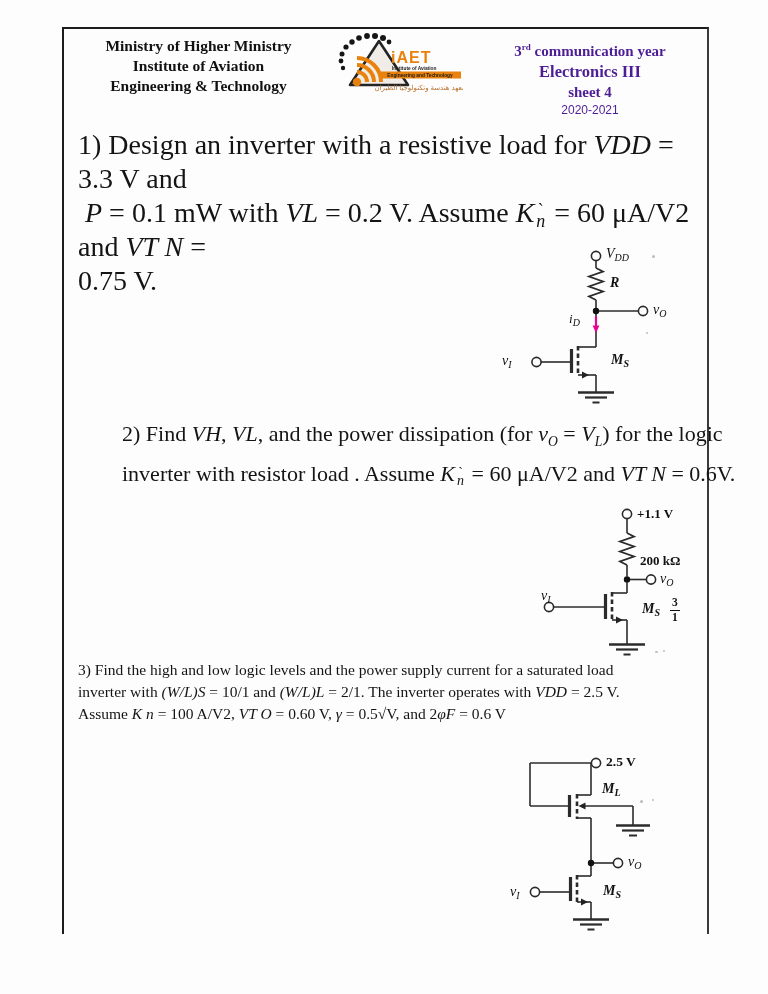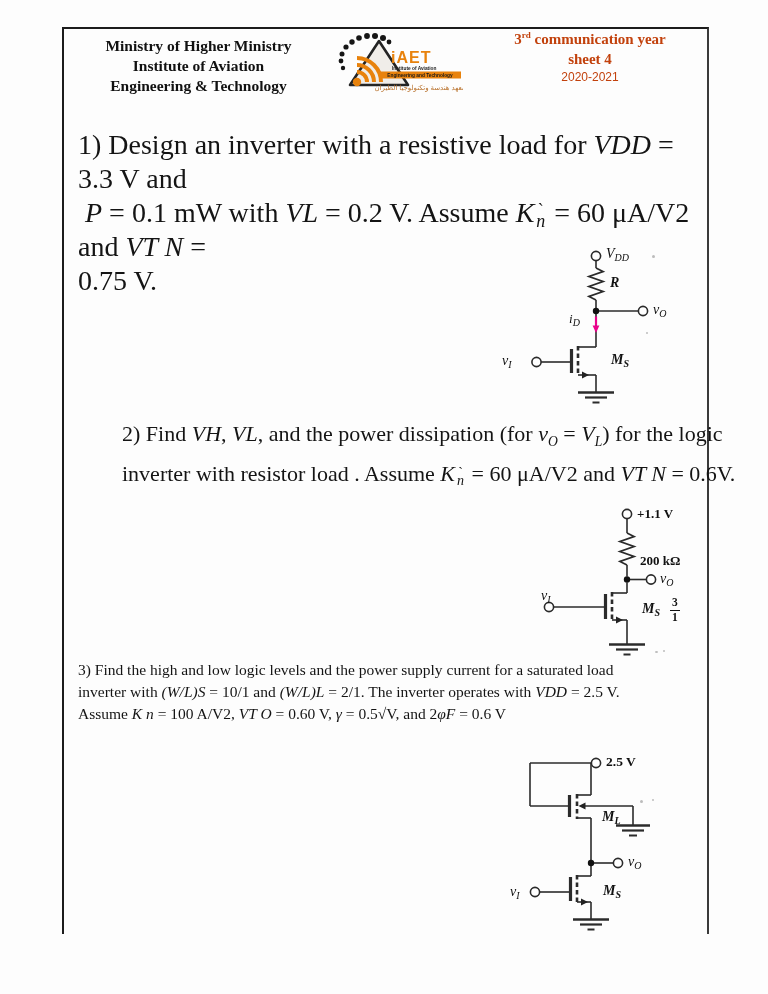--- a/index.html
+++ b/index.html
@@ -10,21 +10,21 @@
   .page-border{
     position:absolute;left:62px;top:27px;width:643px;height:905px;
     border-top:2px solid #1c1c1c;border-left:2px solid #1c1c1c;border-right:2px solid #3a3a3a;
   }
   
   .hdr-left{
     position:absolute;left:80px;top:36px;width:237px;text-align:center;
     font-weight:bold;font-size:15.5px;line-height:20px;color:#111;
   }
   .hdr-right{
-    position:absolute;left:477px;top:26px;width:226px;text-align:center;color:#c2410c;
+    position:absolute;left:477px;top:38px;width:226px;text-align:center;color:#4c1d95;
   }
   .hdr-right .r1{font-weight:bold;font-size:15px;line-height:19px;}
   .hdr-right .r1 sup{font-size:9px;}
   .hdr-right .r2{font-weight:bold;font-size:16.5px;line-height:21px;}
   .hdr-right .r3{font-weight:bold;font-size:15px;line-height:20px;}
   .hdr-right .r4{font-family:"Liberation Sans",sans-serif;font-size:12px;line-height:16px;text-align:center;}
   .logo{position:absolute;left:333px;top:32px;width:130px;height:66px;}
   
   .prob p{margin:0;white-space:pre-wrap;}
   .prob i{font-style:italic;}
@@ -87,20 +87,21 @@
     <text x="58" y="31" font-family="Liberation Sans, sans-serif" font-weight="bold" font-size="16" letter-spacing="1" fill="#e8820c">iAET</text>
     <text x="59" y="38" font-family="Liberation Sans, sans-serif" font-weight="bold" font-size="4.8" fill="#222">Institute of Aviation</text>
     <rect x="46" y="39.5" width="82" height="7" fill="#e8820c"></rect>
     <text x="87" y="44.8" text-anchor="middle" font-family="Liberation Sans, sans-serif" font-weight="bold" font-size="4.8" fill="#1a1a1a">Engineering and Technology</text>
     <text x="87" y="58" text-anchor="middle" font-family="Liberation Sans, sans-serif" font-size="7" fill="#b8702a">معهد هندسة وتكنولوجيا الطيران</text>
   </svg>
 </div>
 
 <div class="hdr-right">
   <div class="r1"><span>3</span><sup>rd</sup><span>  communication year</span></div>
+  <div class="r2">Electronics III</div>
   <div class="r3">sheet 4</div>
   <div class="r4">2020-2021</div>
 </div>
 
 <div class="prob p1">
   <p>1) Design an inverter with a resistive load for <i>VDD</i> = 3.3 V and</p>
   <p> <i>P</i> = 0.1 mW with <i>VL</i> = 0.2 V. Assume <i>K</i><span class="ps"><span class="pt">ˋ</span><span class="pb">n</span></span> = 60 μA/V2 and <i>VT N</i> =</p>
   <p>0.75 V.</p>
 </div>
 
@@ -216,21 +217,21 @@
       <path d="M141,157 V174"></path>
       <path d="M123,174.5 H159" stroke-width="2.6"></path>
       <path d="M130,179.5 H152" stroke-width="2.2"></path>
       <path d="M137.5,184.5 H144.5" stroke-width="2"></path>
     </g>
     <circle cx="141" cy="118" r="3.2" fill="#111"></circle>
     <polygon points="135.5,57.6 135.5,64.4 128.5,61" fill="#222"></polygon>
     <polygon points="131,153.6 131,160.4 138,157" fill="#222"></polygon>
   </svg>
   <span class="clbl b" style="left:156px;top:10px;font-size:13.5px;">2.5 V</span>
-  <span class="clbl b" style="left:152px;top:36px;margin-top:28px;"><i>M</i><sub>L</sub></span>
+  <span class="clbl b" style="left:152px;top:36px;"><i>M</i><sub>L</sub></span>
   <span class="clbl" style="left:178px;top:109px;"><i>v</i><sub>O</sub></span>
   <span class="clbl" style="left:60px;top:139px;"><i>v</i><sub>I</sub></span>
   <span class="clbl b" style="left:153px;top:138px;"><i>M</i><sub>S</sub></span>
 </div>
 
 <div class="speck" style="left:652px;top:255px;width:3px;height:3px;"></div>
 <div class="speck" style="left:646px;top:332px;width:2px;height:2px;"></div>
 <div class="speck" style="left:640px;top:800px;width:3px;height:3px;"></div>
 <div class="speck" style="left:652px;top:799px;width:2px;height:2px;"></div>
 <div class="speck" style="left:655px;top:651px;width:3px;height:2px;"></div>

